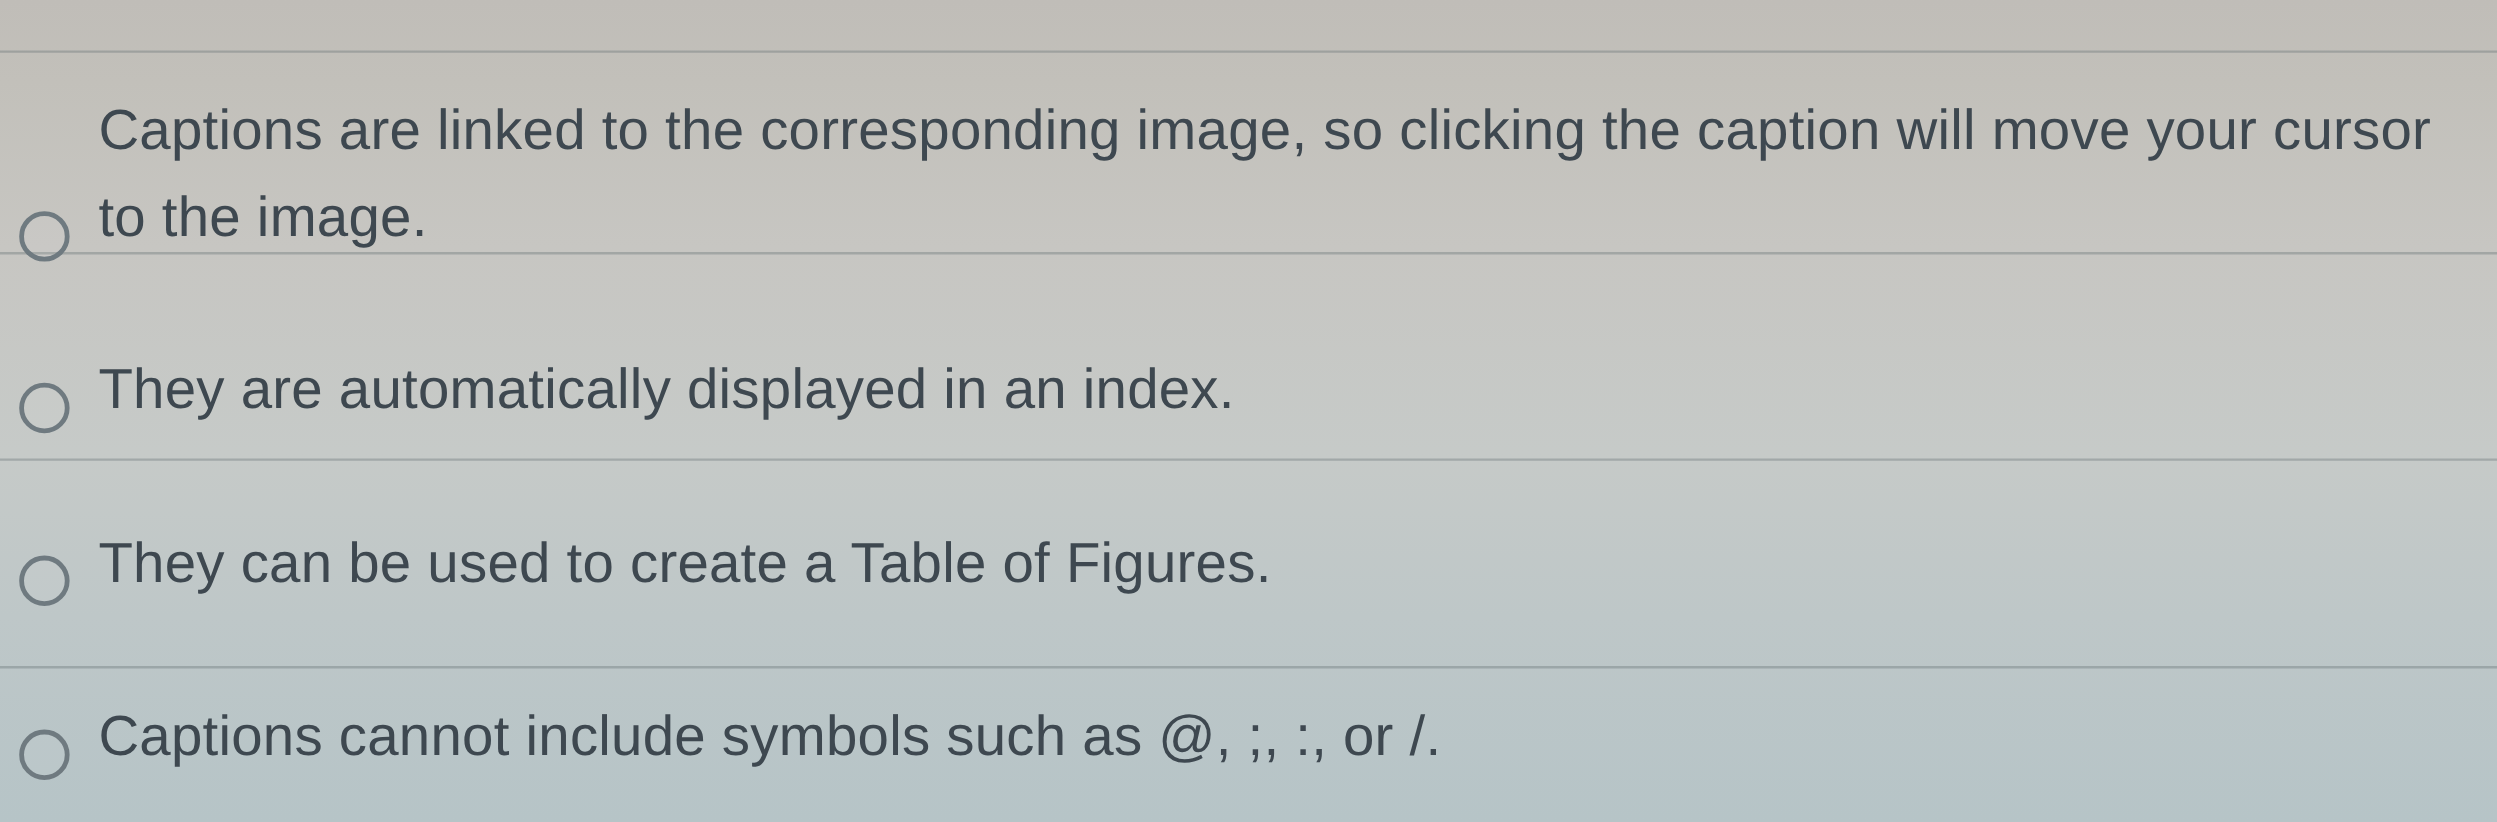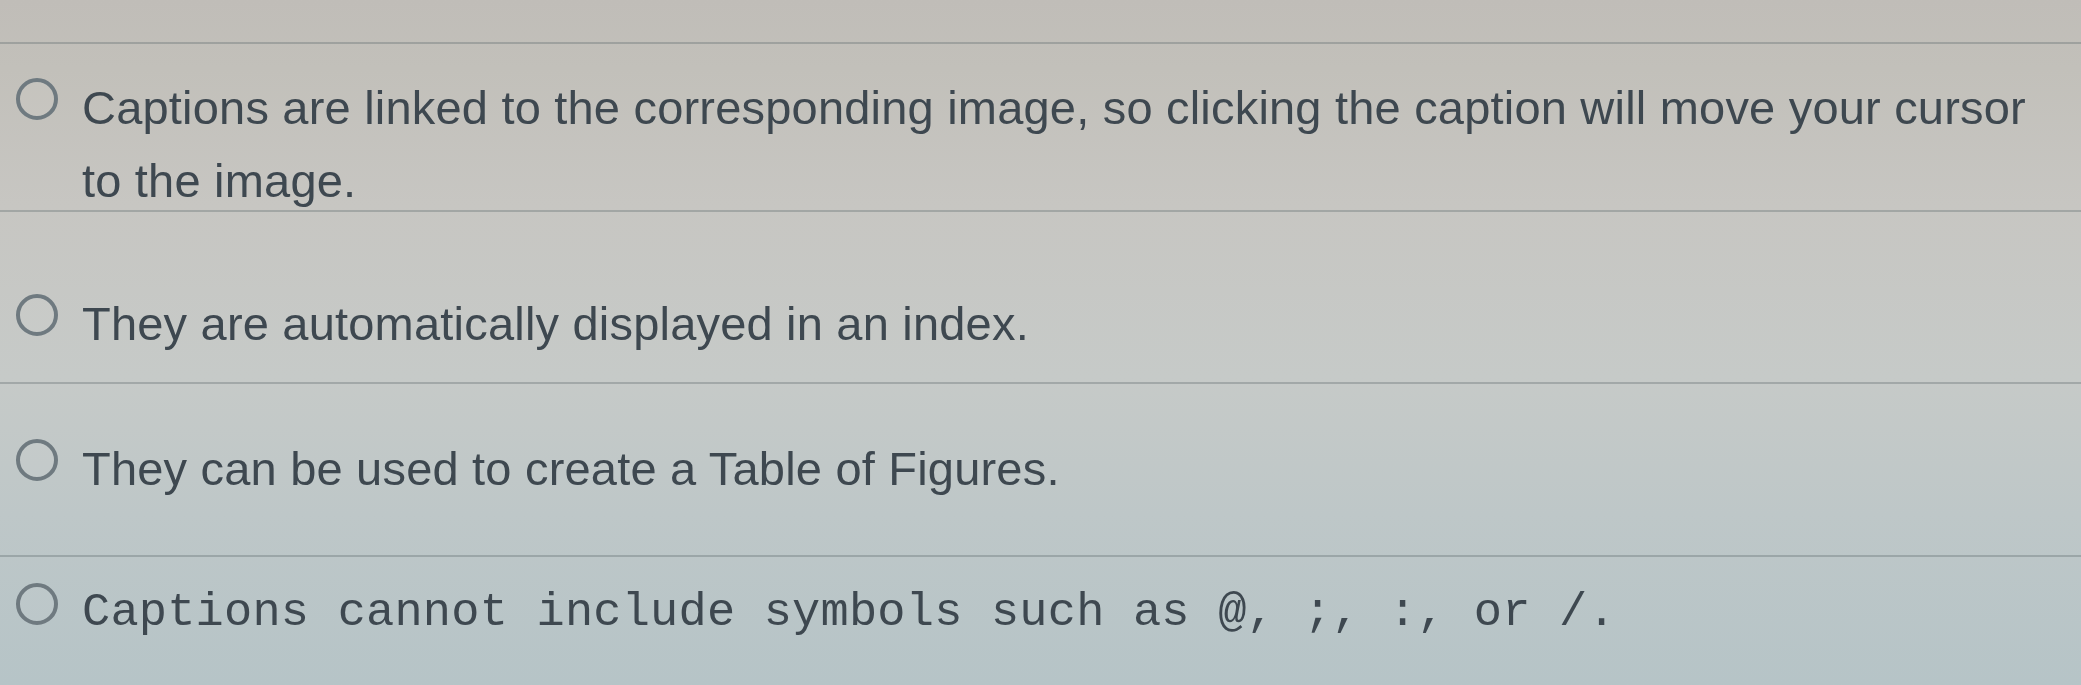--- a/index.html
+++ b/index.html
@@ -36,21 +36,21 @@
   .options {
     position: absolute;
     top: 56px;
     left: 16px;
     right: 30px;
     display: flex;
     flex-direction: column;
   }
   .option {
     display: flex;
-    align-items: flex-start;
+    align-items: flex-end;
     padding: 16px 0 54px 0;
     gap: 24px;
   }
   .radio {
     flex: 0 0 auto;
     width: 42px;
     height: 42px;
     margin-top: 6px;
     border: 4px solid #6f7a80;
     border-radius: 50%;
@@ -58,21 +58,21 @@
     background: rgba(255,255,255,0.05);
   }
   .option-text {
     flex: 1 1 auto;
     font-size: 47px;
     line-height: 1.55;
     color: #3e4850;
     letter-spacing: 0.2px;
     font-weight: 400;
   }
-  .opt4 { padding-bottom: 0; font-family: Liberation Mono, monospace; }
+  .opt4 { padding-bottom: 0; }
   .opt2, .opt3 { padding-bottom: 56px; }
 </style>
 </head>
 <body>
 
 <div class="rule r1"></div>
 <div class="rule r2"></div>
 <div class="rule r3"></div>
 <div class="rule r4"></div>
 

